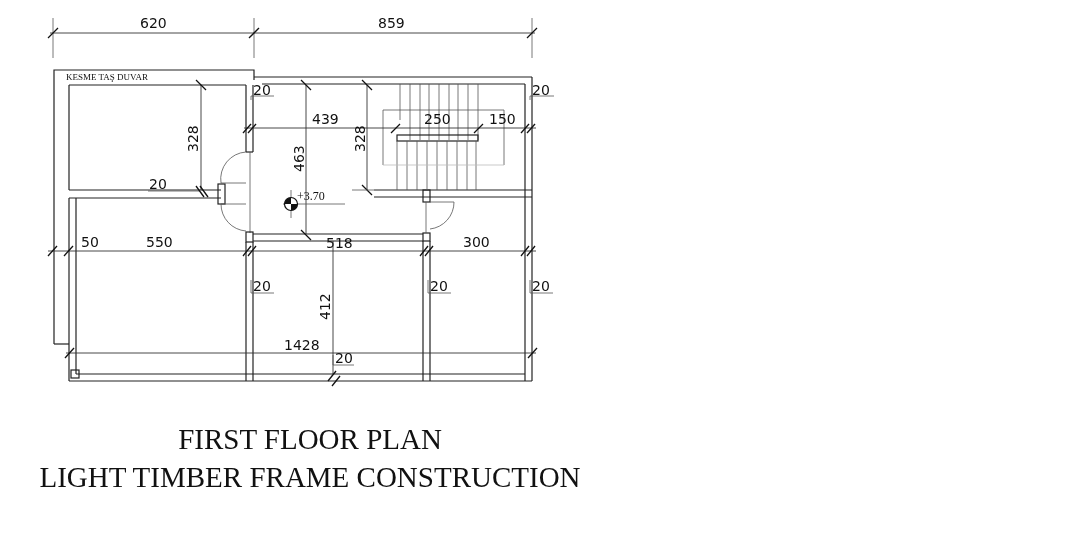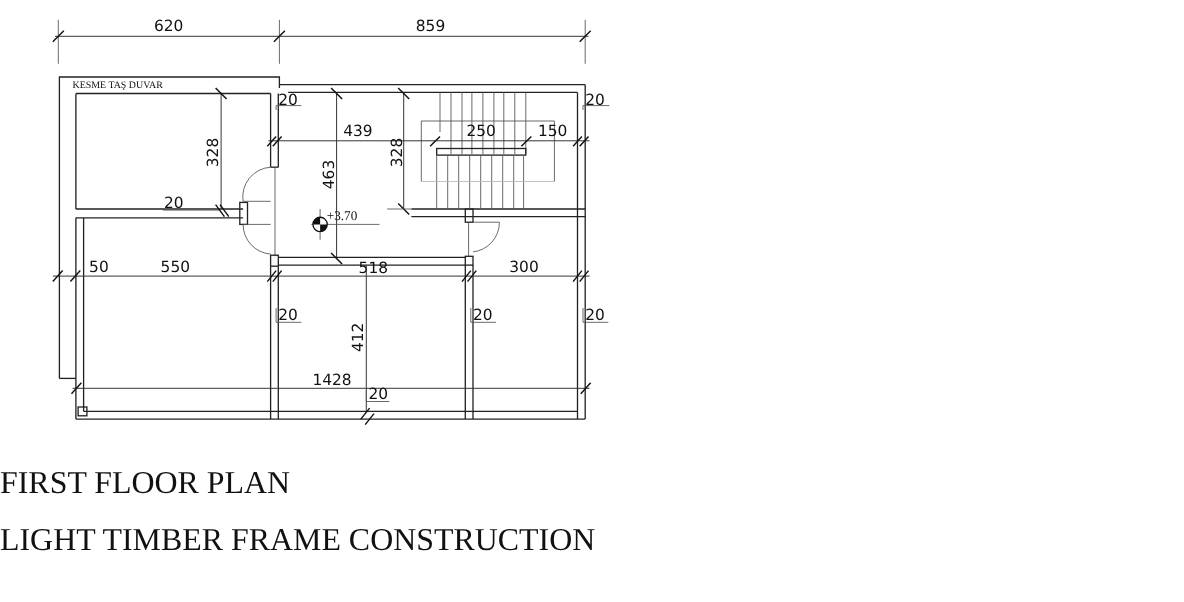--- a/index.html
+++ b/index.html
@@ -6,21 +6,21 @@
     body { width: 1076px; height: 547px; position: relative; overflow: hidden; }
     svg { position: absolute; left: 0; top: 0; }
     .ln { stroke: #222; stroke-width: 1.2; fill: none; }
     .thin { stroke: #555; stroke-width: 0.8; fill: none; }
     .dim { stroke: #333; stroke-width: 0.9; fill: none; }
     .tick { stroke: #111; stroke-width: 1.3; }
     .dimtxt { font-family: "DejaVu Sans", sans-serif; font-size: 14px; fill: #111; }
     .serif-small { font-family: "Liberation Serif", serif; font-size: 9px; fill: #111; }
     .elev { font-family: "Liberation Serif", serif; font-size: 12px; fill: #111; }
     .title {
-      position: absolute; left: 0; width: 620px; 
+      position: absolute; left: 0; width: 620px; text-align: center;
       font-family: "Liberation Serif", serif; color: #111; font-size: 29px; line-height: 1;
     }
   </style>
 </head>
 <body>
 
 <svg width="1076" height="547" viewBox="0 0 1076 547">
 
   <g>
     <line class="dim" x1="50" y1="33" x2="535" y2="33"></line>
@@ -196,13 +196,13 @@
     <line class="thin" x1="291" y1="190" x2="291" y2="218"></line>
     <line class="thin" x1="283" y1="204" x2="345" y2="204"></line>
     <circle cx="291" cy="204" r="6.5" fill="#fff" stroke="#111" stroke-width="1.2"></circle>
     <path d="M 291 204 L 291 197.5 A 6.5 6.5 0 0 0 284.5 204 Z" fill="#111"></path>
     <path d="M 291 204 L 291 210.5 A 6.5 6.5 0 0 0 297.5 204 Z" fill="#111"></path>
     <text class="elev" x="297" y="200">+3.70</text>
   </g>
 </svg>
 
 <div class="title" style="top:425px;">FIRST FLOOR PLAN</div>
-<div class="title" style="top:477px;">LIGHT TIMBER FRAME CONSTRUCTION</div>
+<div class="title" style="top:463px;">LIGHT TIMBER FRAME CONSTRUCTION</div>
 
 </body></html>

